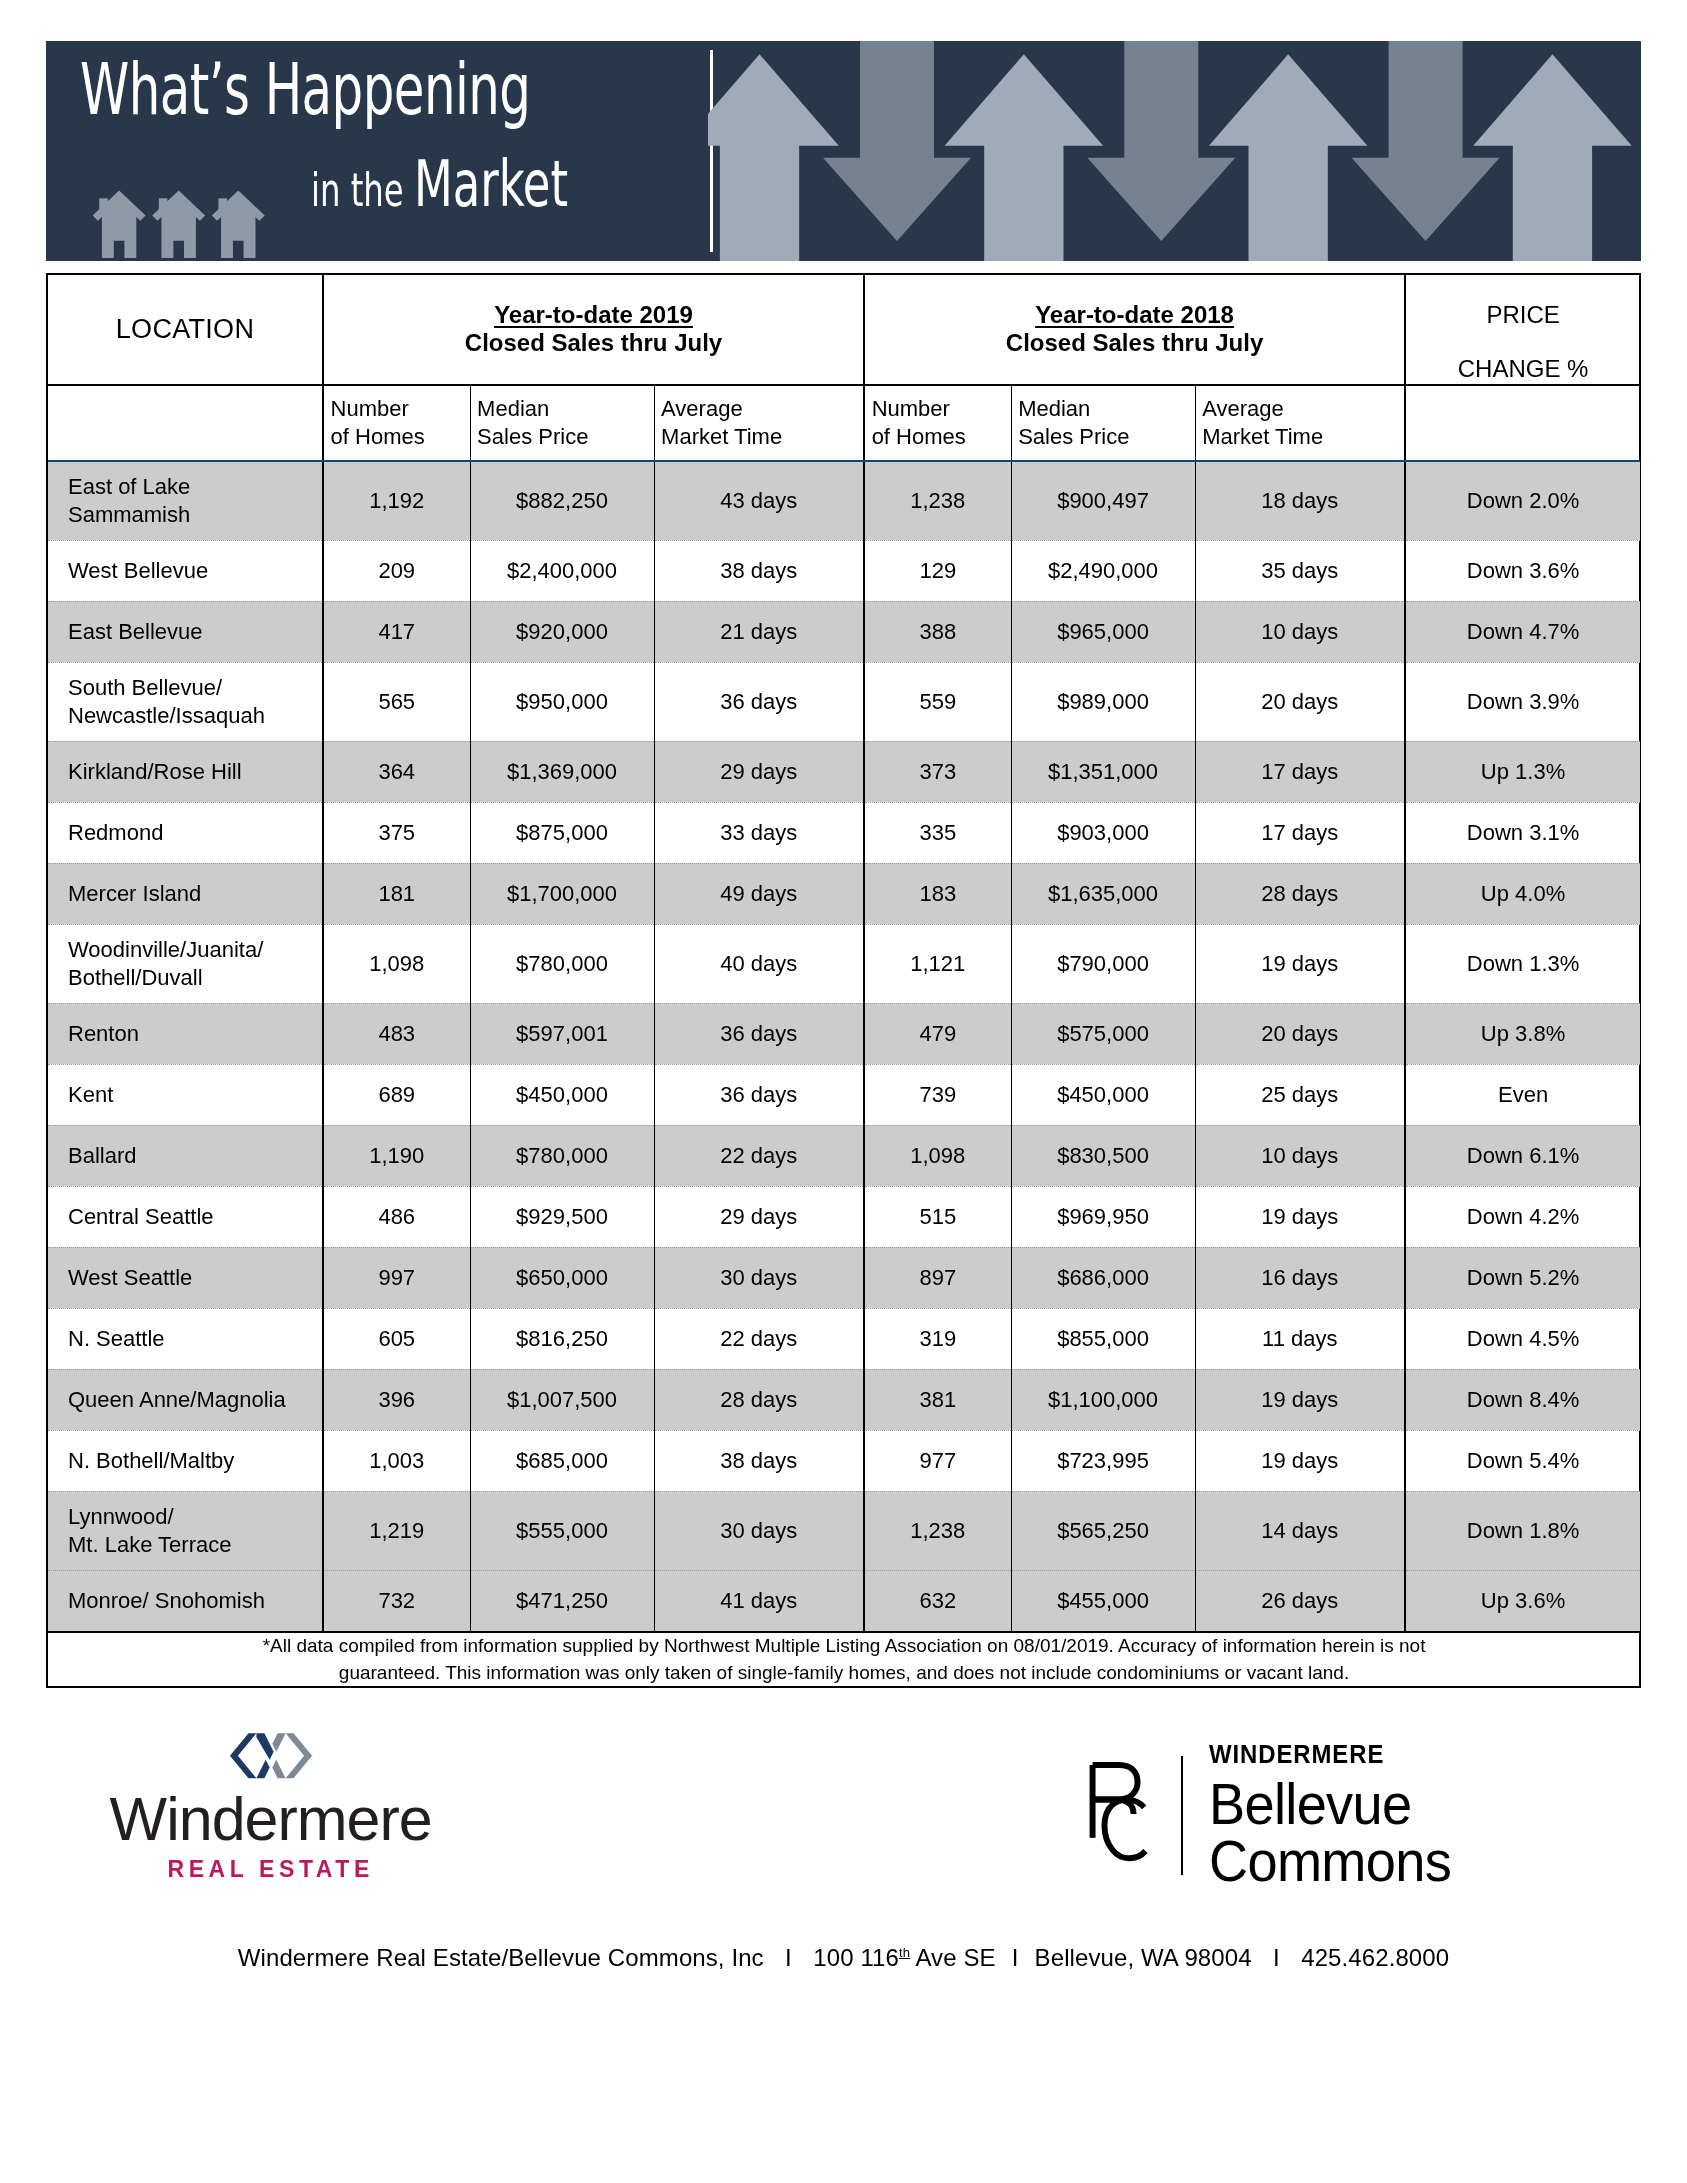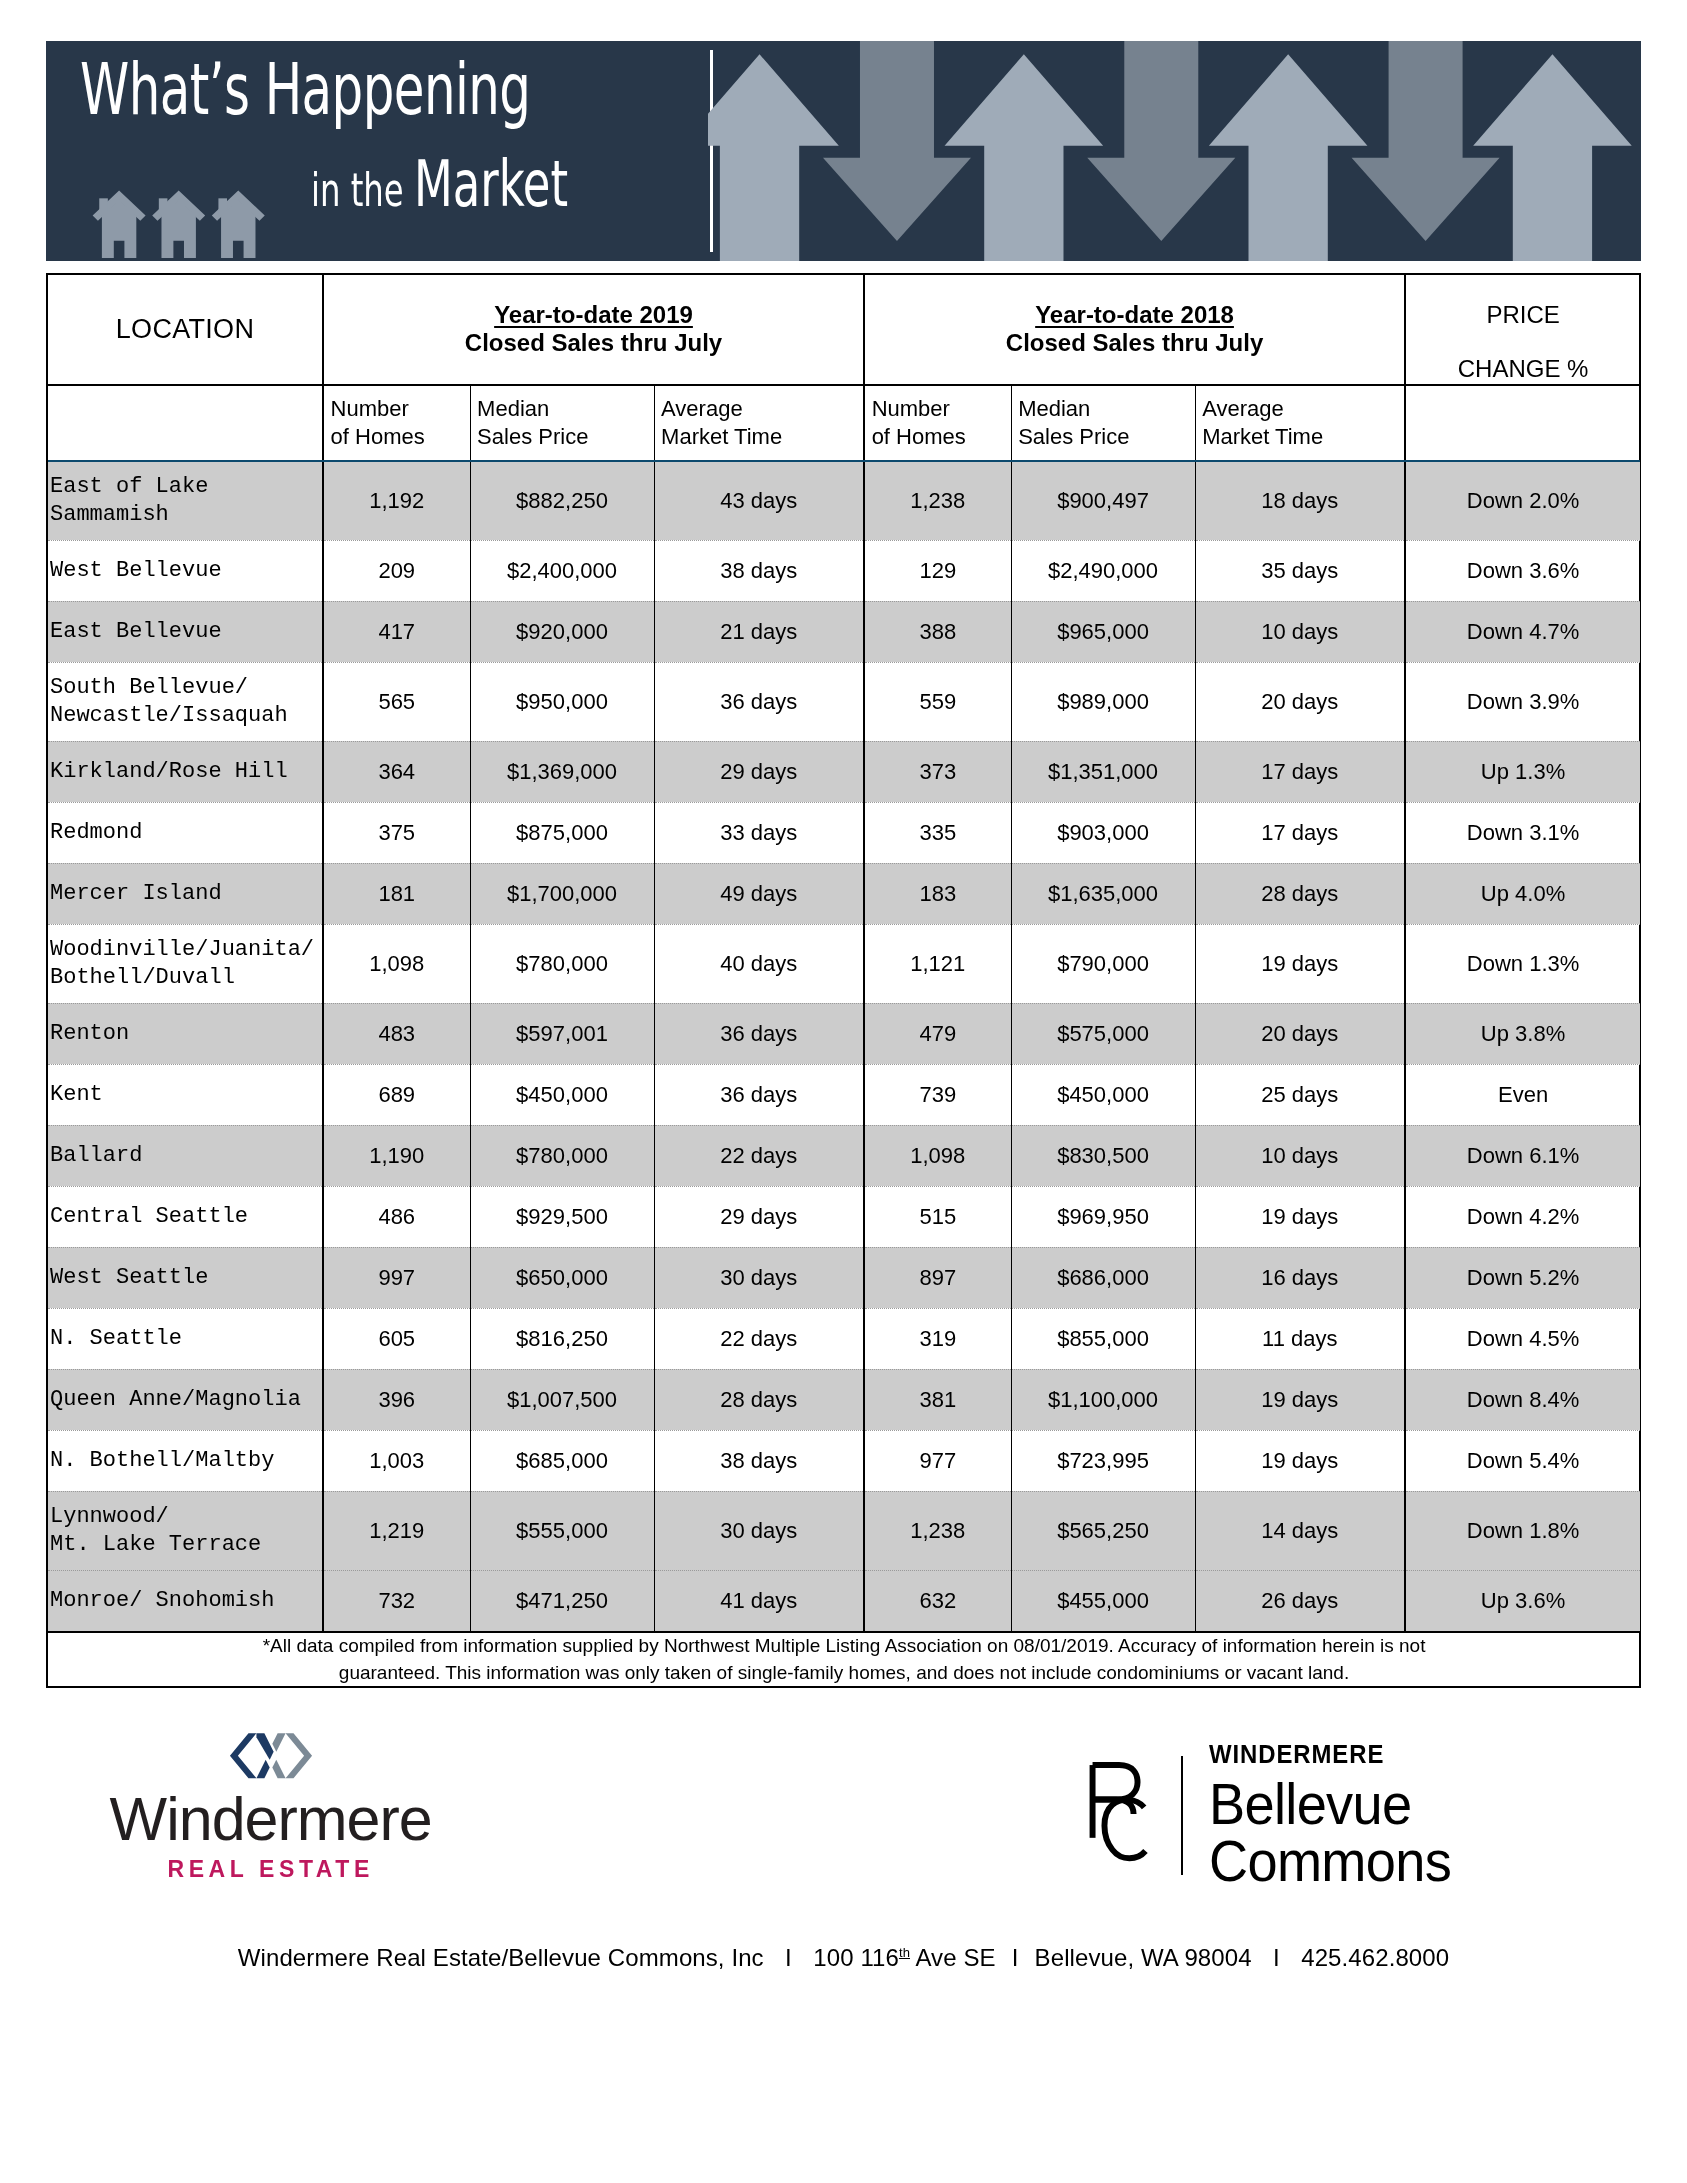--- a/index.html
+++ b/index.html
@@ -160,23 +160,22 @@
 
   
   tr.drow td {
     height: 60px;
     text-align: center;
     font-size: 22px;
     border-bottom: 0.7px dotted #9a9a9a;
   }
   tr.drow td.loc {
     text-align: left;
-    padding-left: 2px;
+    padding-left: 20px;
     line-height: 1.24;
-    font-family: Liberation Mono, monospace;
   }
   tr.drow td.sep  { border-left: 1.3px solid #000000; }
   tr.drow td.gsep { border-left: 2px solid #000000; }
   tr.drow.shade td { background: #cccccc; }
   tr.drow.tall td { height: 78px; }
   tr.drow:last-of-type td { border-bottom: none; }
 
   
   .footnote-row td {
     border-top: 2px solid #000000;

